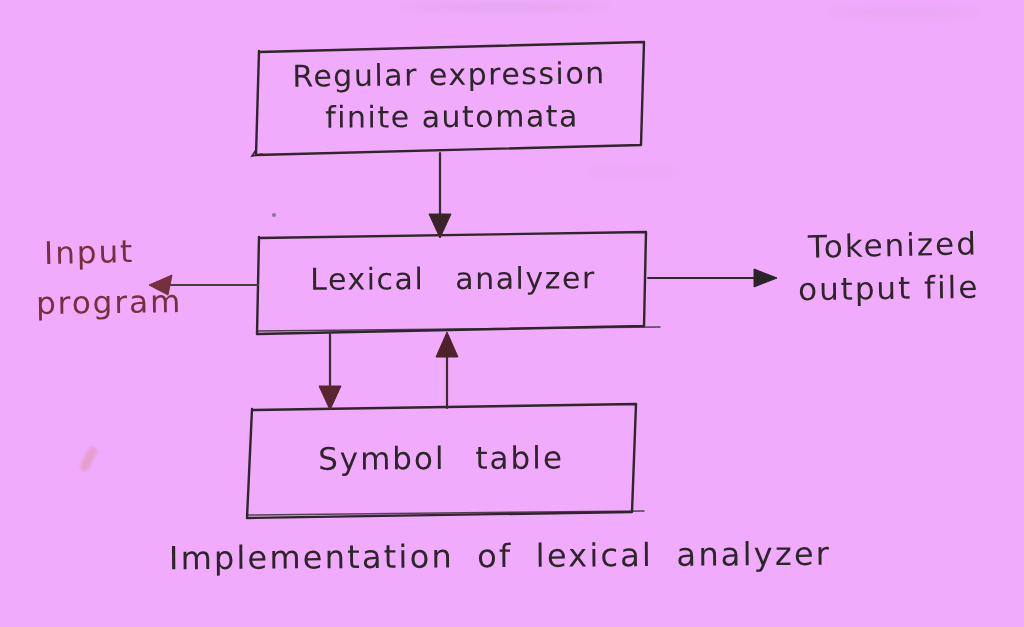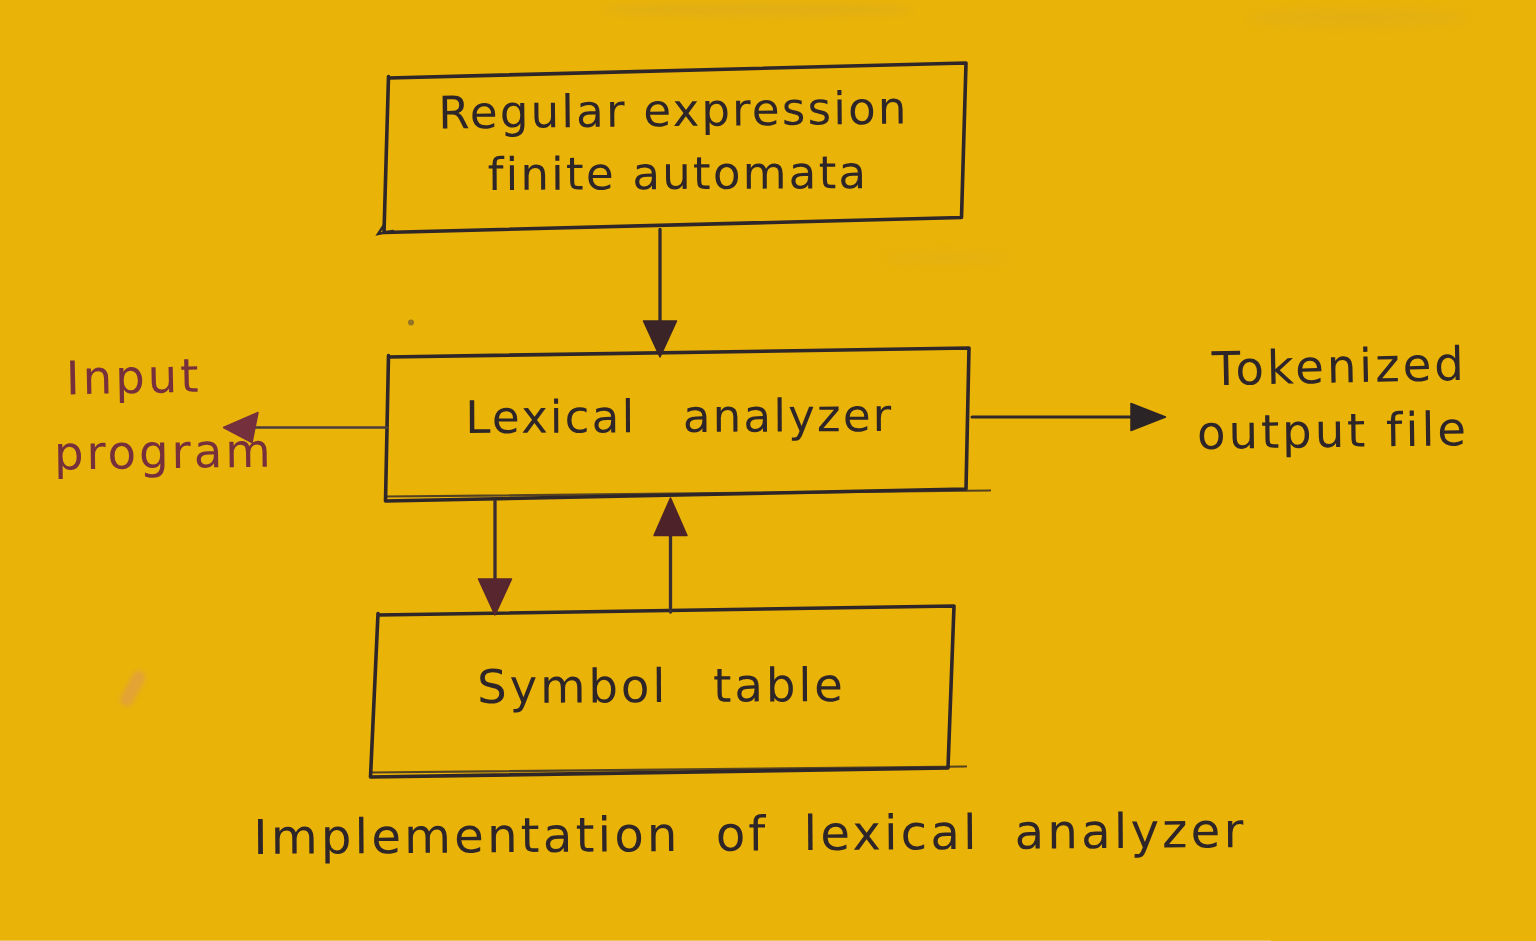--- a/index.html
+++ b/index.html
@@ -8,21 +8,21 @@
     font-family: "DejaVu Sans", sans-serif;
     background: #e9e6df;
   }
   .paper {
     position: relative;
     width: 1024px;
     height: 627px;
     background:
       radial-gradient(ellipse 900px 560px at 48% 42%, #f8f6f0 0%, #f4f1ea 55%, #ecean e2 100%),
       #f4f1ea;
-    background-color: #eab308;
+    background-color: #f0abfc;
     overflow: hidden;
   }
   svg.strokes {
     position: absolute;
     left: 0; top: 0;
     width: 1024px; height: 627px;
     pointer-events: none;
   }
   .hand {
     position: absolute;

